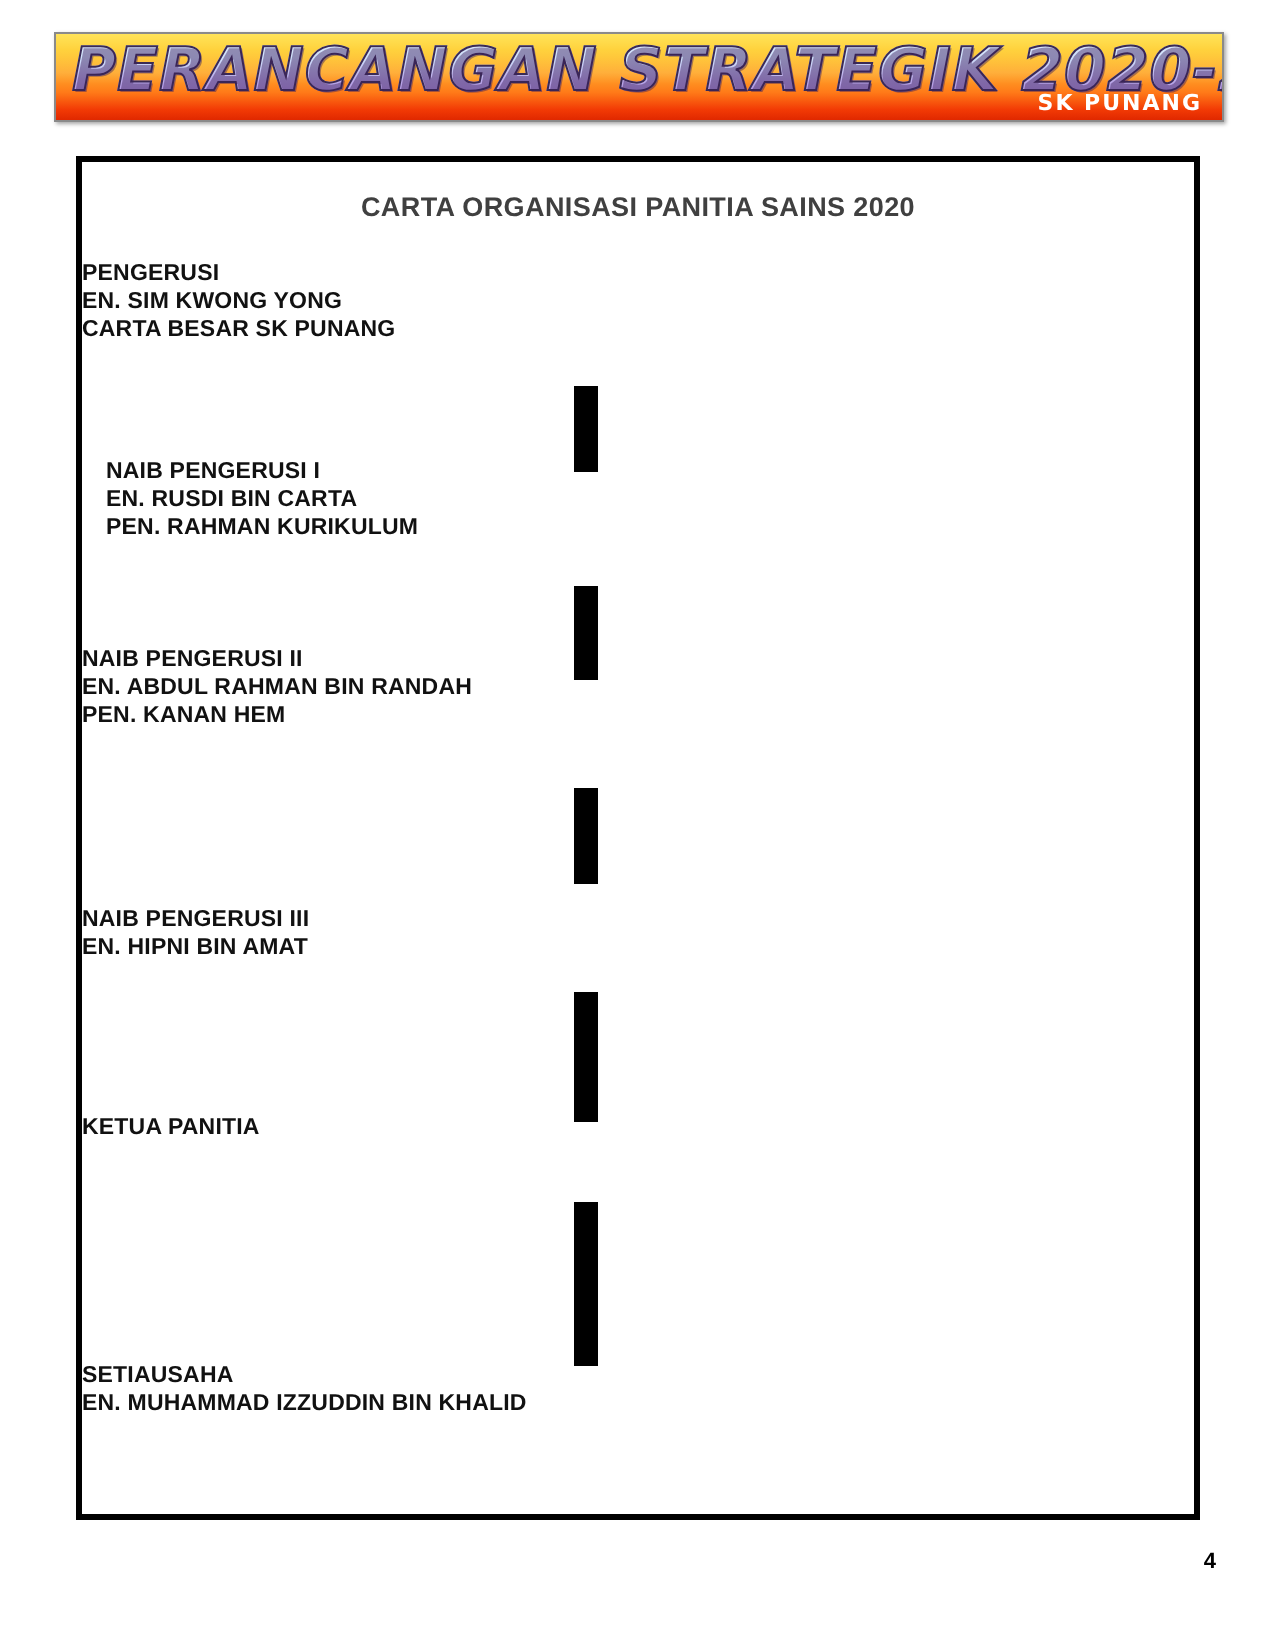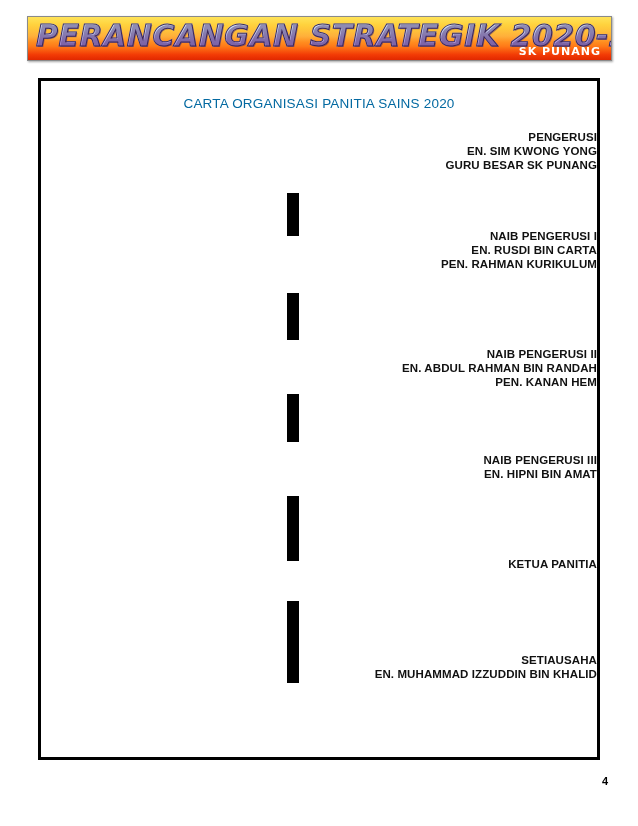--- a/index.html
+++ b/index.html
@@ -87,30 +87,30 @@
   }
 
   
   .chart-title {
     position: absolute;
     left: 0;
     right: 0;
     top: 15px;
     text-align: center;
     font-family: "Liberation Sans", sans-serif;
-    font-weight: normal;
+    font-weight: bold;
     font-size: 13.5px;
-    color: #0369a1;
+    color: #404040;
     letter-spacing: 0.2px;
   }
   .node {
     position: absolute;
     left: 0;
     right: 0;
-    text-align: right;
+    text-align: left;
     font-family: "Liberation Sans", sans-serif;
     font-weight: bold;
     font-size: 11.5px;
     line-height: 14px;
     color: #111111;
     letter-spacing: 0.1px;
   }
   .node .ln { display: block; white-space: nowrap; }
 
   .connector {
@@ -140,54 +140,54 @@
   <div class="banner-sub">SK PUNANG</div>
 </div>
 
 <div class="page-frame">
 
   <div class="chart-title">CARTA ORGANISASI PANITIA SAINS 2020</div>
 
   <div class="node" style="top:49px;">
     <span class="ln">PENGERUSI</span>
     <span class="ln">EN. SIM KWONG YONG</span>
-    <span class="ln">GURU BESAR SK PUNANG</span>
+    <span class="ln">CARTA BESAR SK PUNANG</span>
   </div>
 
   <div class="connector" style="top:112px; height:43px;"></div>
 
-  <div class="node" style="top:148px;">
+  <div class="node" style="top:148px;margin-left:12px;">
     <span class="ln">NAIB PENGERUSI I</span>
     <span class="ln">EN. RUSDI BIN CARTA</span>
     <span class="ln">PEN. RAHMAN KURIKULUM</span>
   </div>
 
   <div class="connector" style="top:212px; height:47px;"></div>
 
-  <div class="node" style="top:266px;">
+  <div class="node" style="top:242px;">
     <span class="ln">NAIB PENGERUSI II</span>
     <span class="ln">EN. ABDUL RAHMAN BIN RANDAH</span>
     <span class="ln">PEN. KANAN HEM</span>
   </div>
 
   <div class="connector" style="top:313px; height:48px;"></div>
 
   <div class="node" style="top:372px;">
     <span class="ln">NAIB PENGERUSI III</span>
     <span class="ln">EN. HIPNI BIN AMAT</span>
   </div>
 
   <div class="connector" style="top:415px; height:65px;"></div>
 
   <div class="node" style="top:476px;">
     <span class="ln">KETUA PANITIA</span>
   </div>
 
   <div class="connector" style="top:520px; height:82px;"></div>
 
-  <div class="node" style="top:572px;padding-left:33px;">
+  <div class="node" style="top:600px;">
     <span class="ln">SETIAUSAHA</span>
     <span class="ln">EN. MUHAMMAD IZZUDDIN BIN KHALID</span>
   </div>
 
 </div>
 
 <div class="page-number">4</div>
 
 </body></html>

